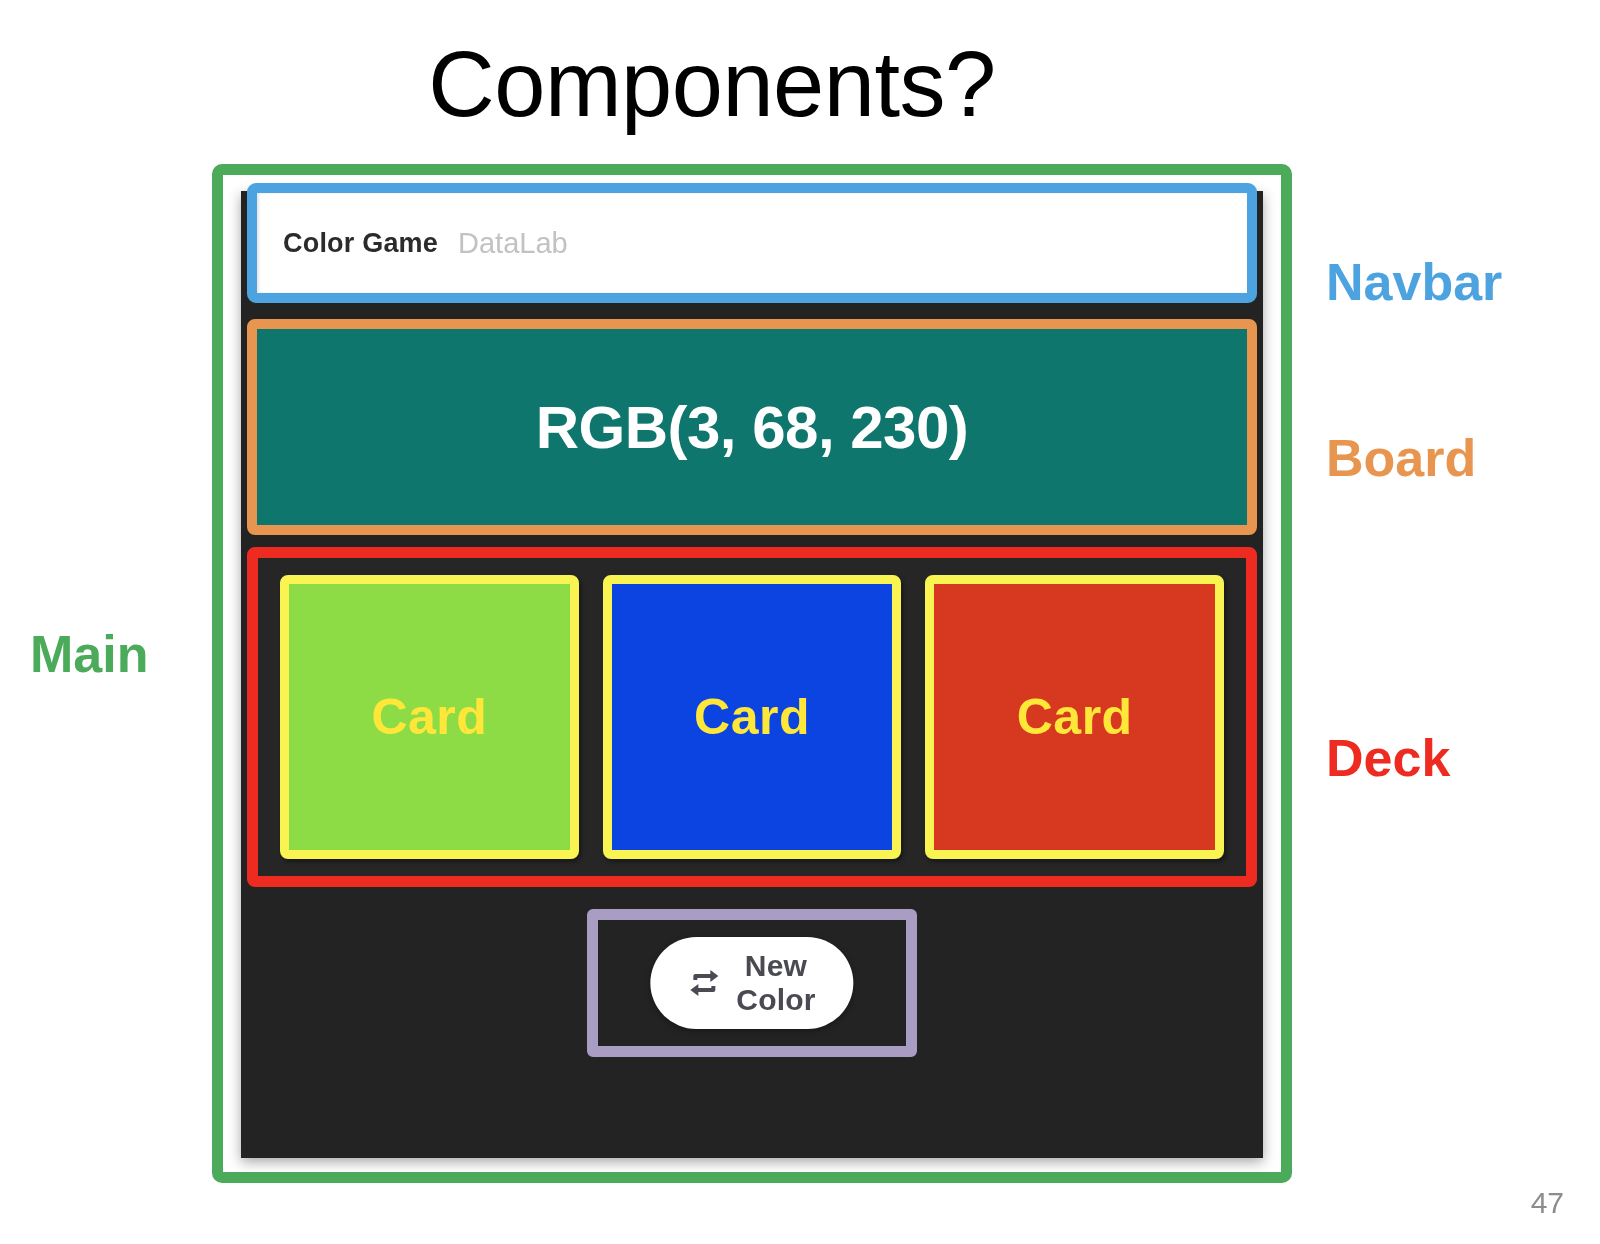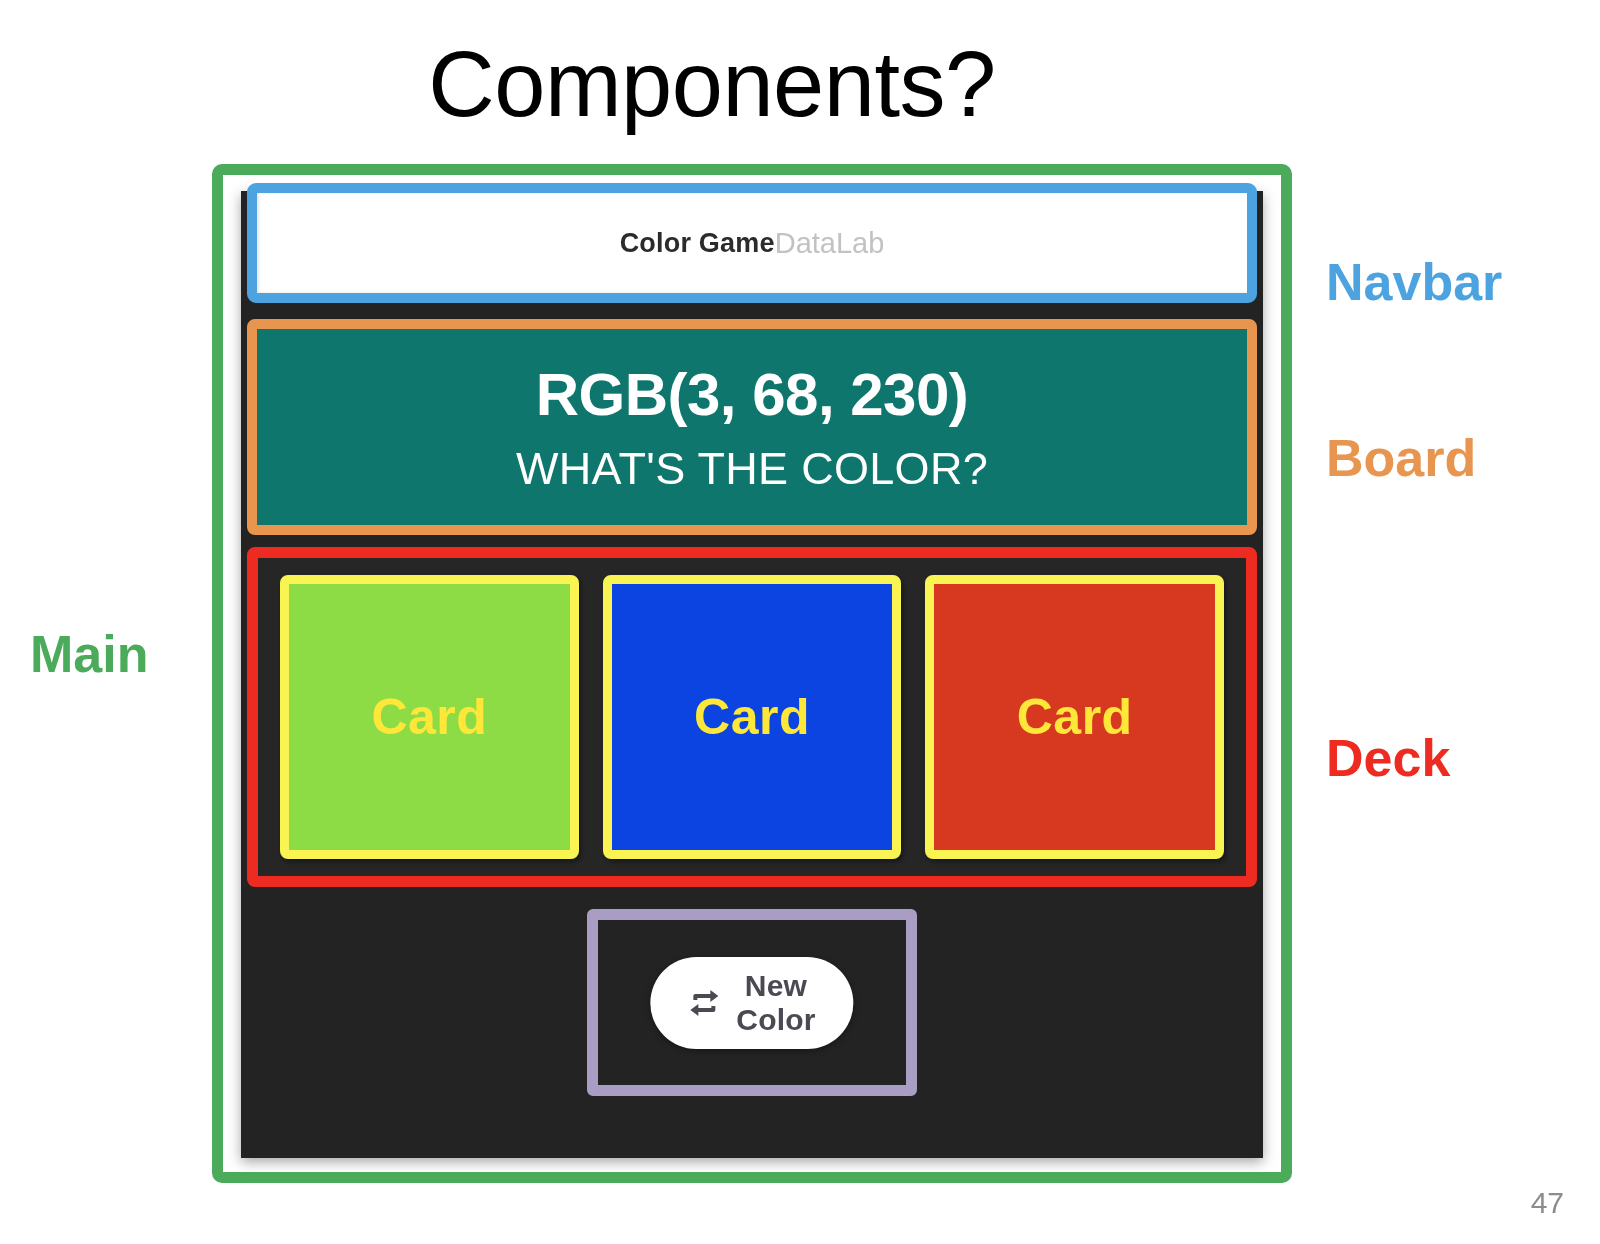--- a/index.html
+++ b/index.html
@@ -63,24 +63,25 @@
     border: 10px solid #4da3e0;
     border-radius: 9px;
     background: #ffffff;
   }
   #navbar {
     position: absolute;
     inset: 0;
     background: #ffffff;
     display: flex;
     align-items: center;
-    justify-content: center;
+    justify-content: flex-start;
     padding: 8px 26px;
     box-sizing: border-box;
     box-shadow: inset 2px 0 3px rgba(0,0,0,.10);
+    gap: 20px;
   }
   #navbar-brand {
     font-size: 27px;
     font-weight: bold;
     color: #2b2b2b;
     letter-spacing: .2px;
   }
   #navbar-right {
     font-size: 29px;
     font-weight: 400;
@@ -160,21 +161,21 @@
     color: #ffe73a;
     letter-spacing: .5px;
   }
 
   
   #reset-outline {
     position: absolute;
     left: 346px;
     top: 718px;
     width: 330px;
-    height: 187px;
+    height: 148px;
     box-sizing: border-box;
     border: 11px solid #a99dc4;
     border-radius: 6px;
   }
   #new-color-button {
     position: absolute;
     left: 50%;
     top: 50%;
     transform: translate(-50%, -50%);
     background: #ffffff;
@@ -242,21 +243,20 @@
     <div id="navbar-outline">
       <div id="navbar">
         <span id="navbar-brand">Color Game</span>
         <span id="navbar-right">DataLab</span>
       </div>
     </div>
 
     <div id="board-outline">
       <div id="board">
         <div id="board-rgb">RGB(3, 68, 230)</div>
-        <div id="board-question">WHAT'S THE COLOR?</div>
       </div>
     </div>
 
     <div id="deck-outline">
       <div id="deck">
         <div class="card" style="background-color: rgb(141, 220, 70); border-color: rgb(249, 244, 82);">
           <span class="card-label">Card</span>
         </div>
         <div class="card" style="background-color: rgb(11, 68, 224); border-color: rgb(249, 244, 82);">
           <span class="card-label">Card</span>

